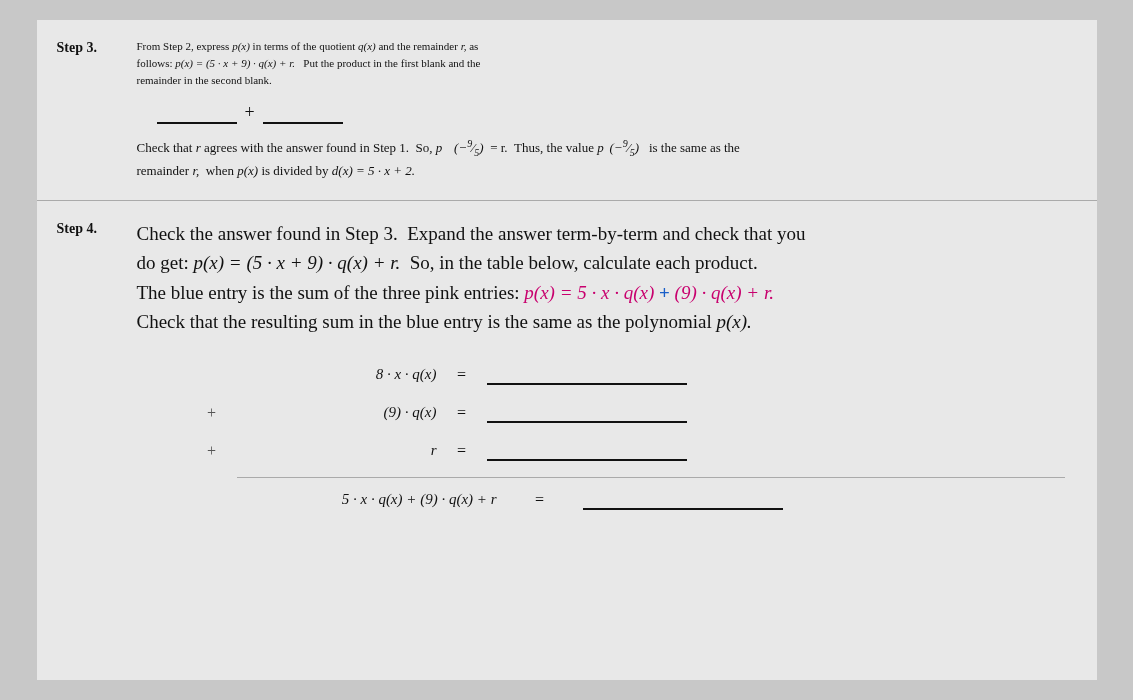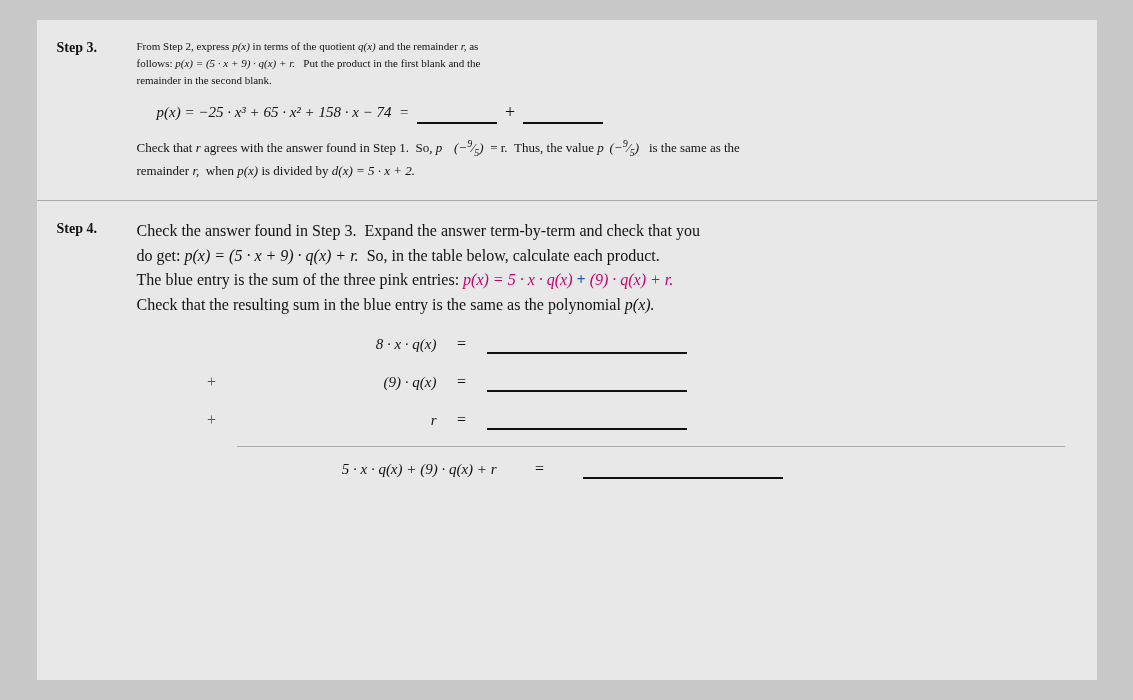--- a/index.html
+++ b/index.html
@@ -74,23 +74,23 @@
     }
 
     .check-note {
       font-size: 13px;
       margin-top: 8px;
       line-height: 1.6;
     }
 
     
     .step4-desc {
-      font-size: 16px;
+      font-size: 19px;
       line-height: 1.55;
-      margin-bottom: 14px;
+      margin-bottom: 26px;
     }
 
     .table-area {
       margin-left: 60px;
     }
 
     .calc-row {
       display: flex;
       align-items: center;
       margin-bottom: 14px;
@@ -159,21 +159,20 @@
   <div class="step-row">
     <div class="step-label">Step 3.</div>
     <div class="step-content">
       <div class="step3-desc">
         From Step 2, express <span class="math-italic">p(x)</span> in terms of the quotient <span class="math-italic">q(x)</span> and the remainder <span class="math-italic">r,</span> as<br>
         follows: <span class="math-italic">p(x) = (5 · x + 9) · q(x) + r.</span> &nbsp; Put the product in the first blank and the<br>
         remainder in the second blank.
       </div>
 
       <div class="equation-line">
-        <span class="math-italic">p(x) = −25 · x³ + 65 · x² + 158 · x − 74 &nbsp;=</span>
         <span class="blank-box">&nbsp;</span>
         <span class="plus-sign">+</span>
         <span class="blank-box">&nbsp;</span>
       </div>
 
       <div class="check-note">
         Check that <span class="math-italic">r</span> agrees with the answer found in Step 1. &nbsp;So, <span class="math-italic">p</span>
         <span style="font-size:13px;"> </span>
         <span class="math-italic"> (−<sup style="font-size:10px;">9</sup>⁄<sub style="font-size:10px;">5</sub>)</span>
         &nbsp;= r. &nbsp;Thus, the value <span class="math-italic">p</span>

